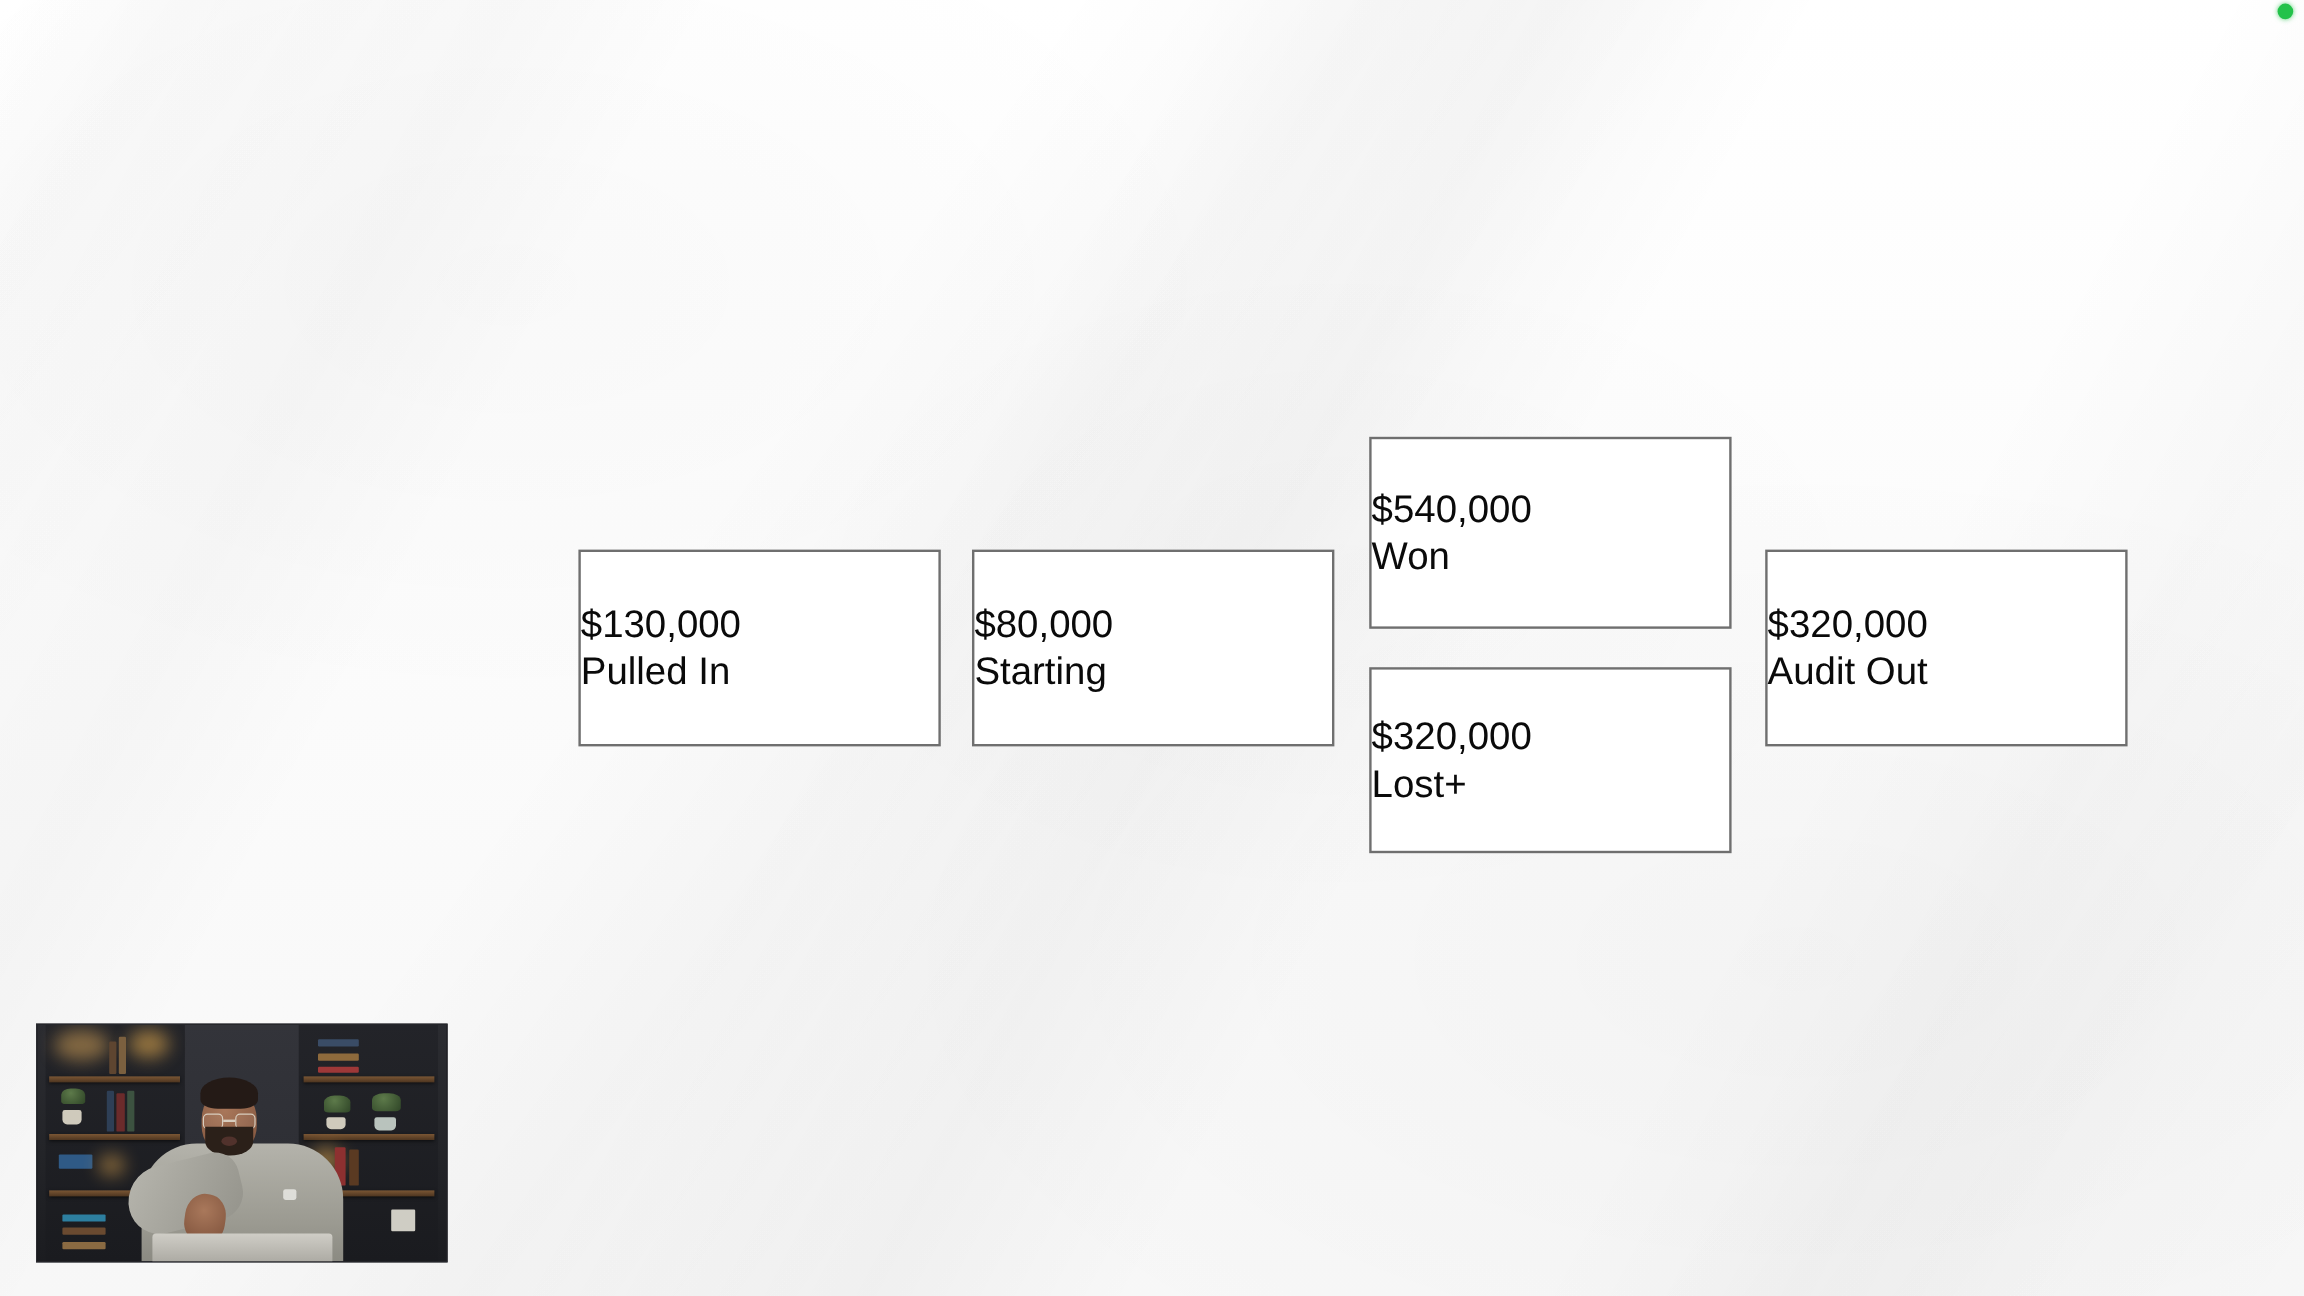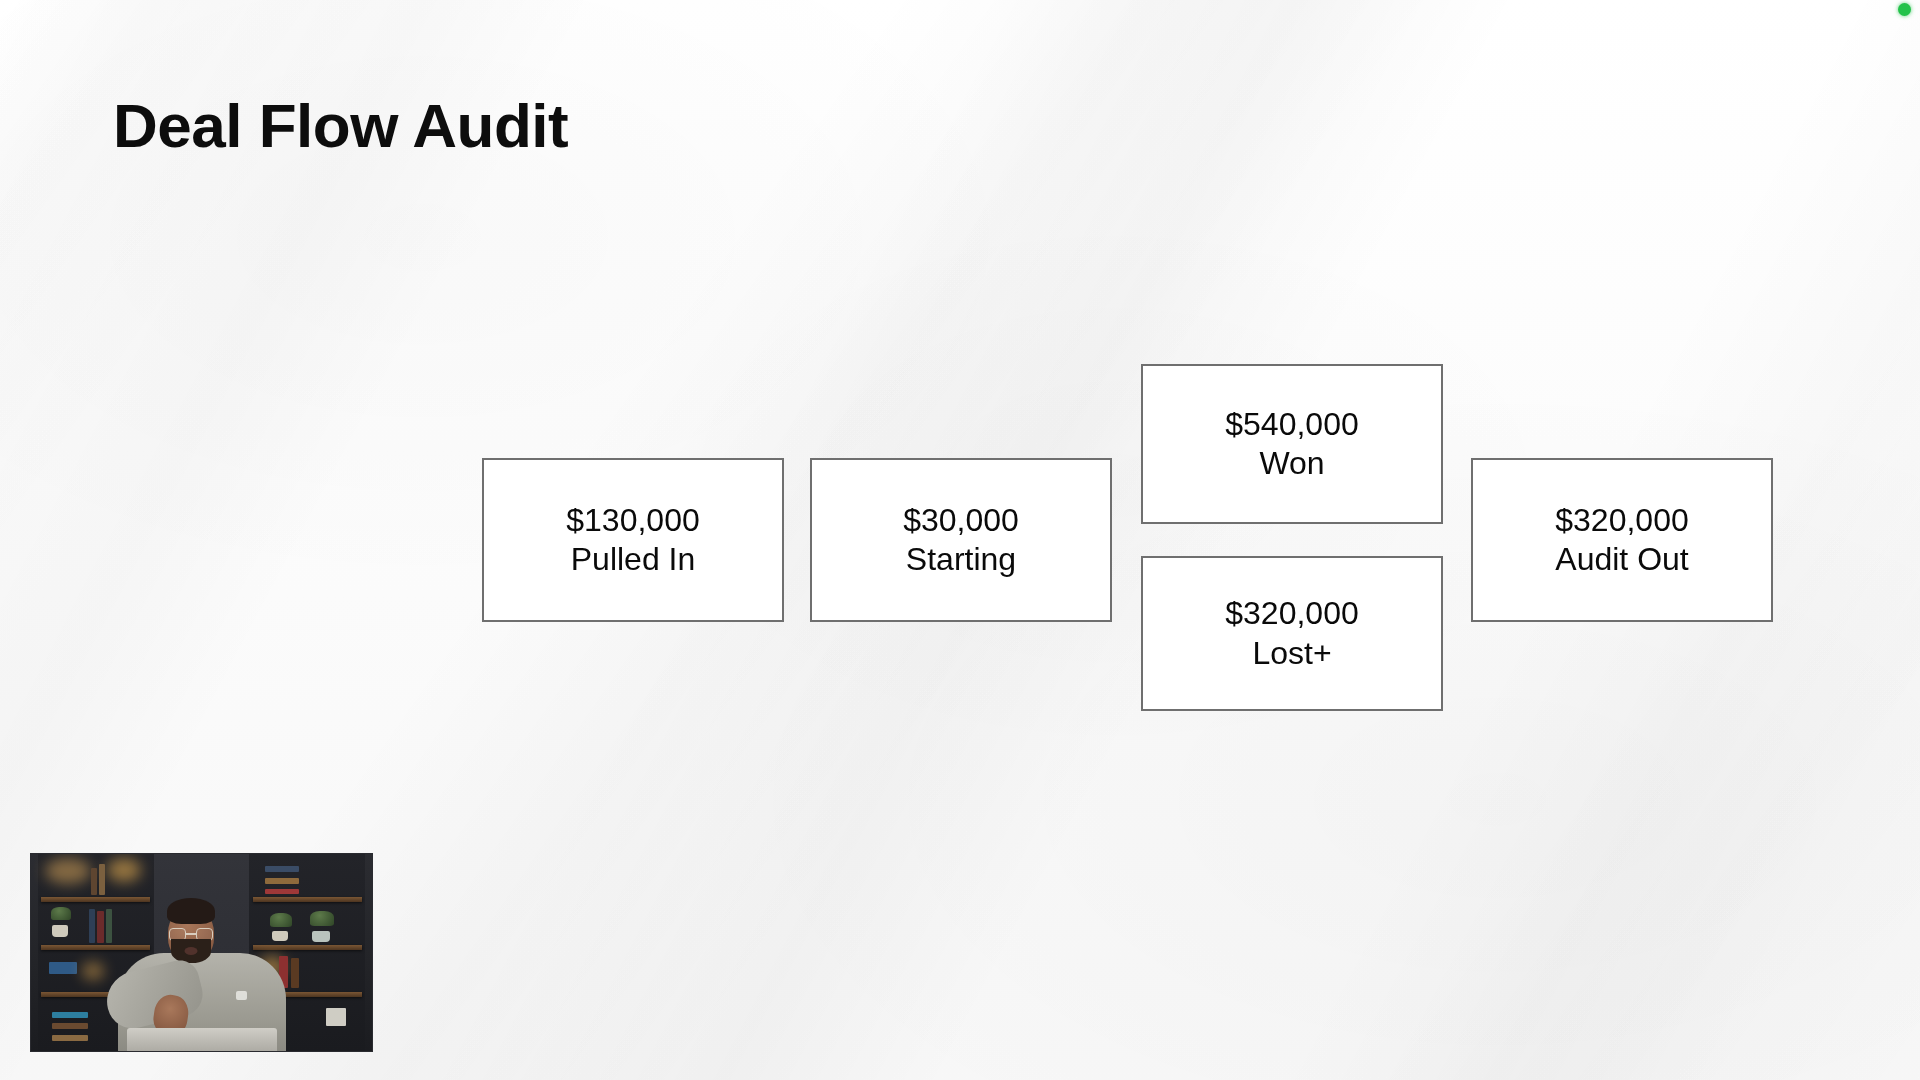--- a/index.html
+++ b/index.html
@@ -73,21 +73,20 @@
     white-space: nowrap;
   }
 
   
   .flow-box {
     position: absolute;
     background: #ffffff;
     border: 2px solid #6f6f6f;
     display: flex;
     flex-direction: column;
-    align-items: center;
     justify-content: center;
     color: #0a0a0a;
     line-height: 1.22;
   }
   .flow-amount {
     font-size: 32px;
     font-weight: 400;
     white-space: nowrap;
   }
   .flow-label {
@@ -233,30 +232,29 @@
     box-shadow: 0 0 4px rgba(35,194,74,0.75);
   }
 </style>
 </head>
 <body>
 
 <div id="slide">
 
   <div id="paper-texture"></div>
 
-  <h1 id="page-title">Deal Flow Audit</h1>
 
 
   <div class="flow-box" id="box-pulled-in">
     <div class="flow-amount">$130,000</div>
     <div class="flow-label">Pulled In</div>
   </div>
 
   <div class="flow-box" id="box-created">
-    <div class="flow-amount">$30,000</div>
+    <div class="flow-amount">$80,000</div>
     <div class="flow-label">Starting</div>
   </div>
 
   <div class="flow-box" id="box-won">
     <div class="flow-amount">$540,000</div>
     <div class="flow-label">Won</div>
   </div>
 
   <div class="flow-box" id="box-lost">
     <div class="flow-amount">$320,000</div>

